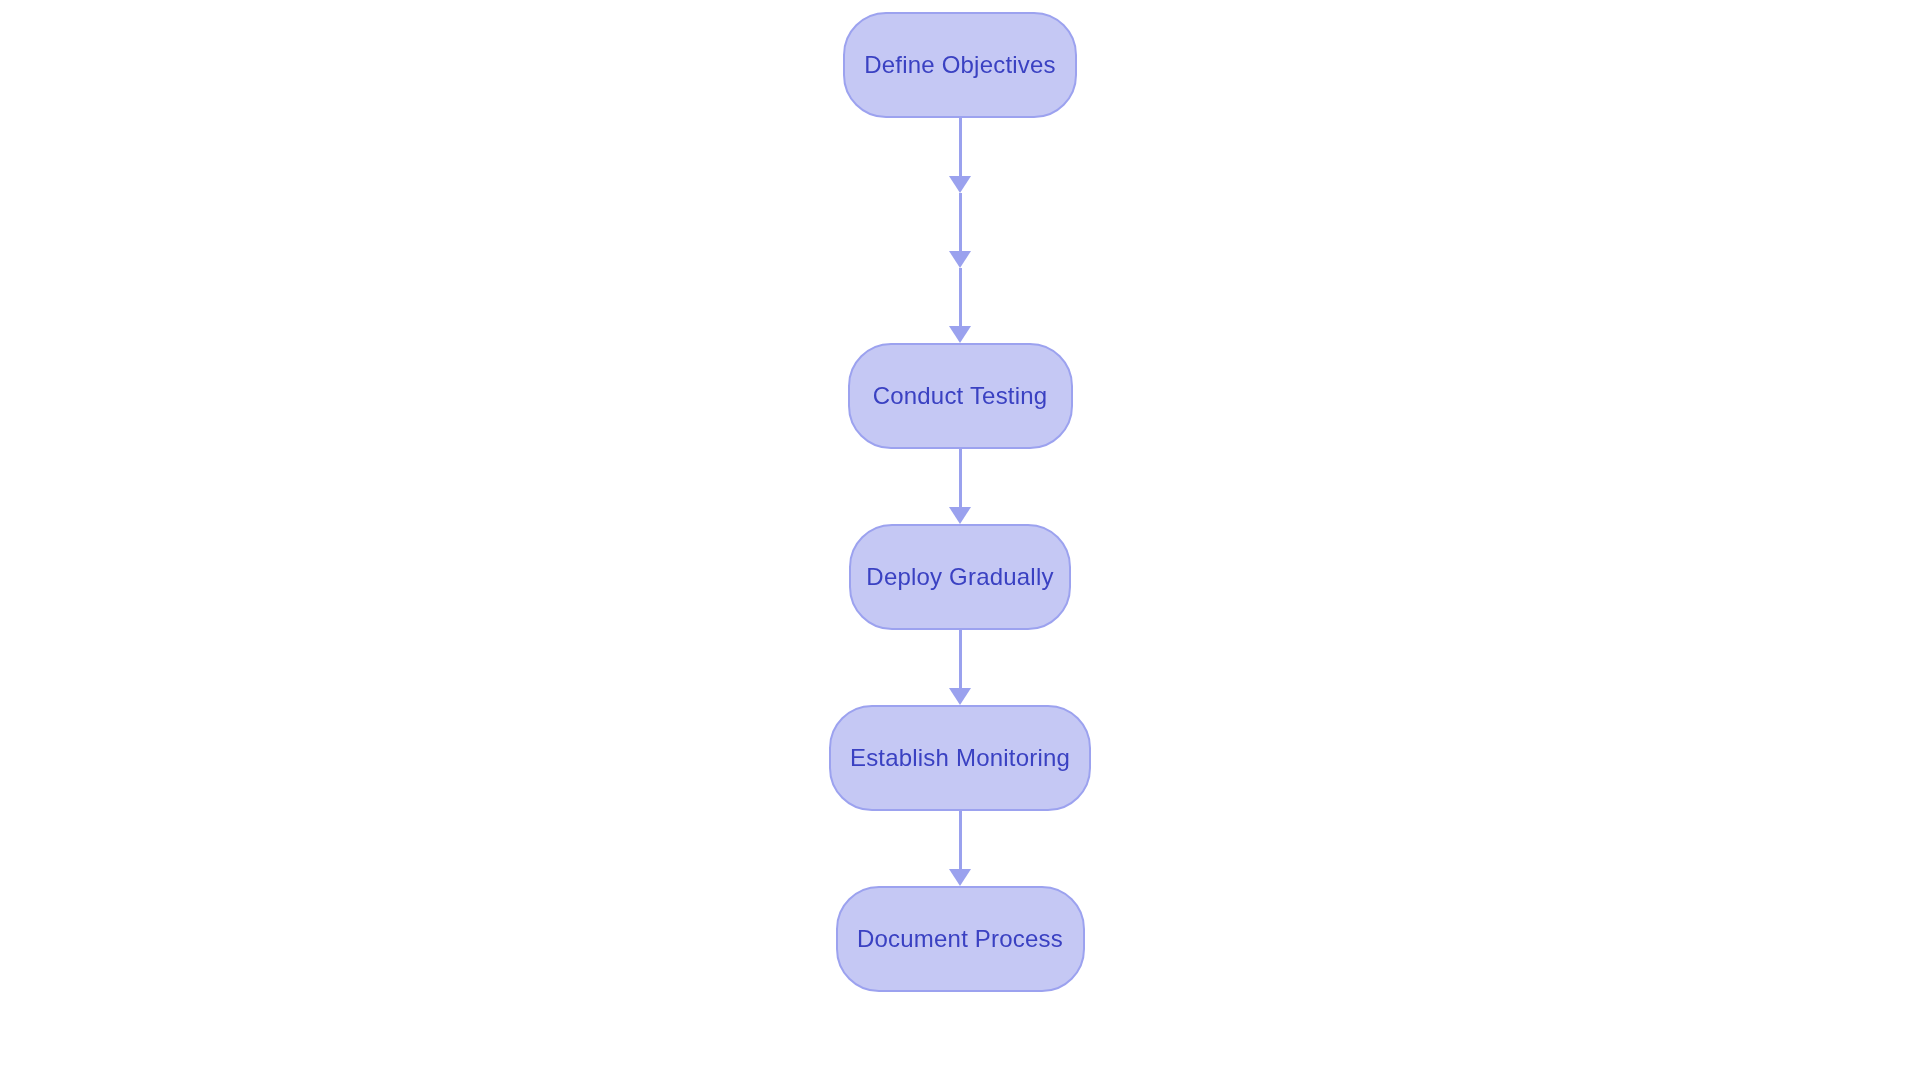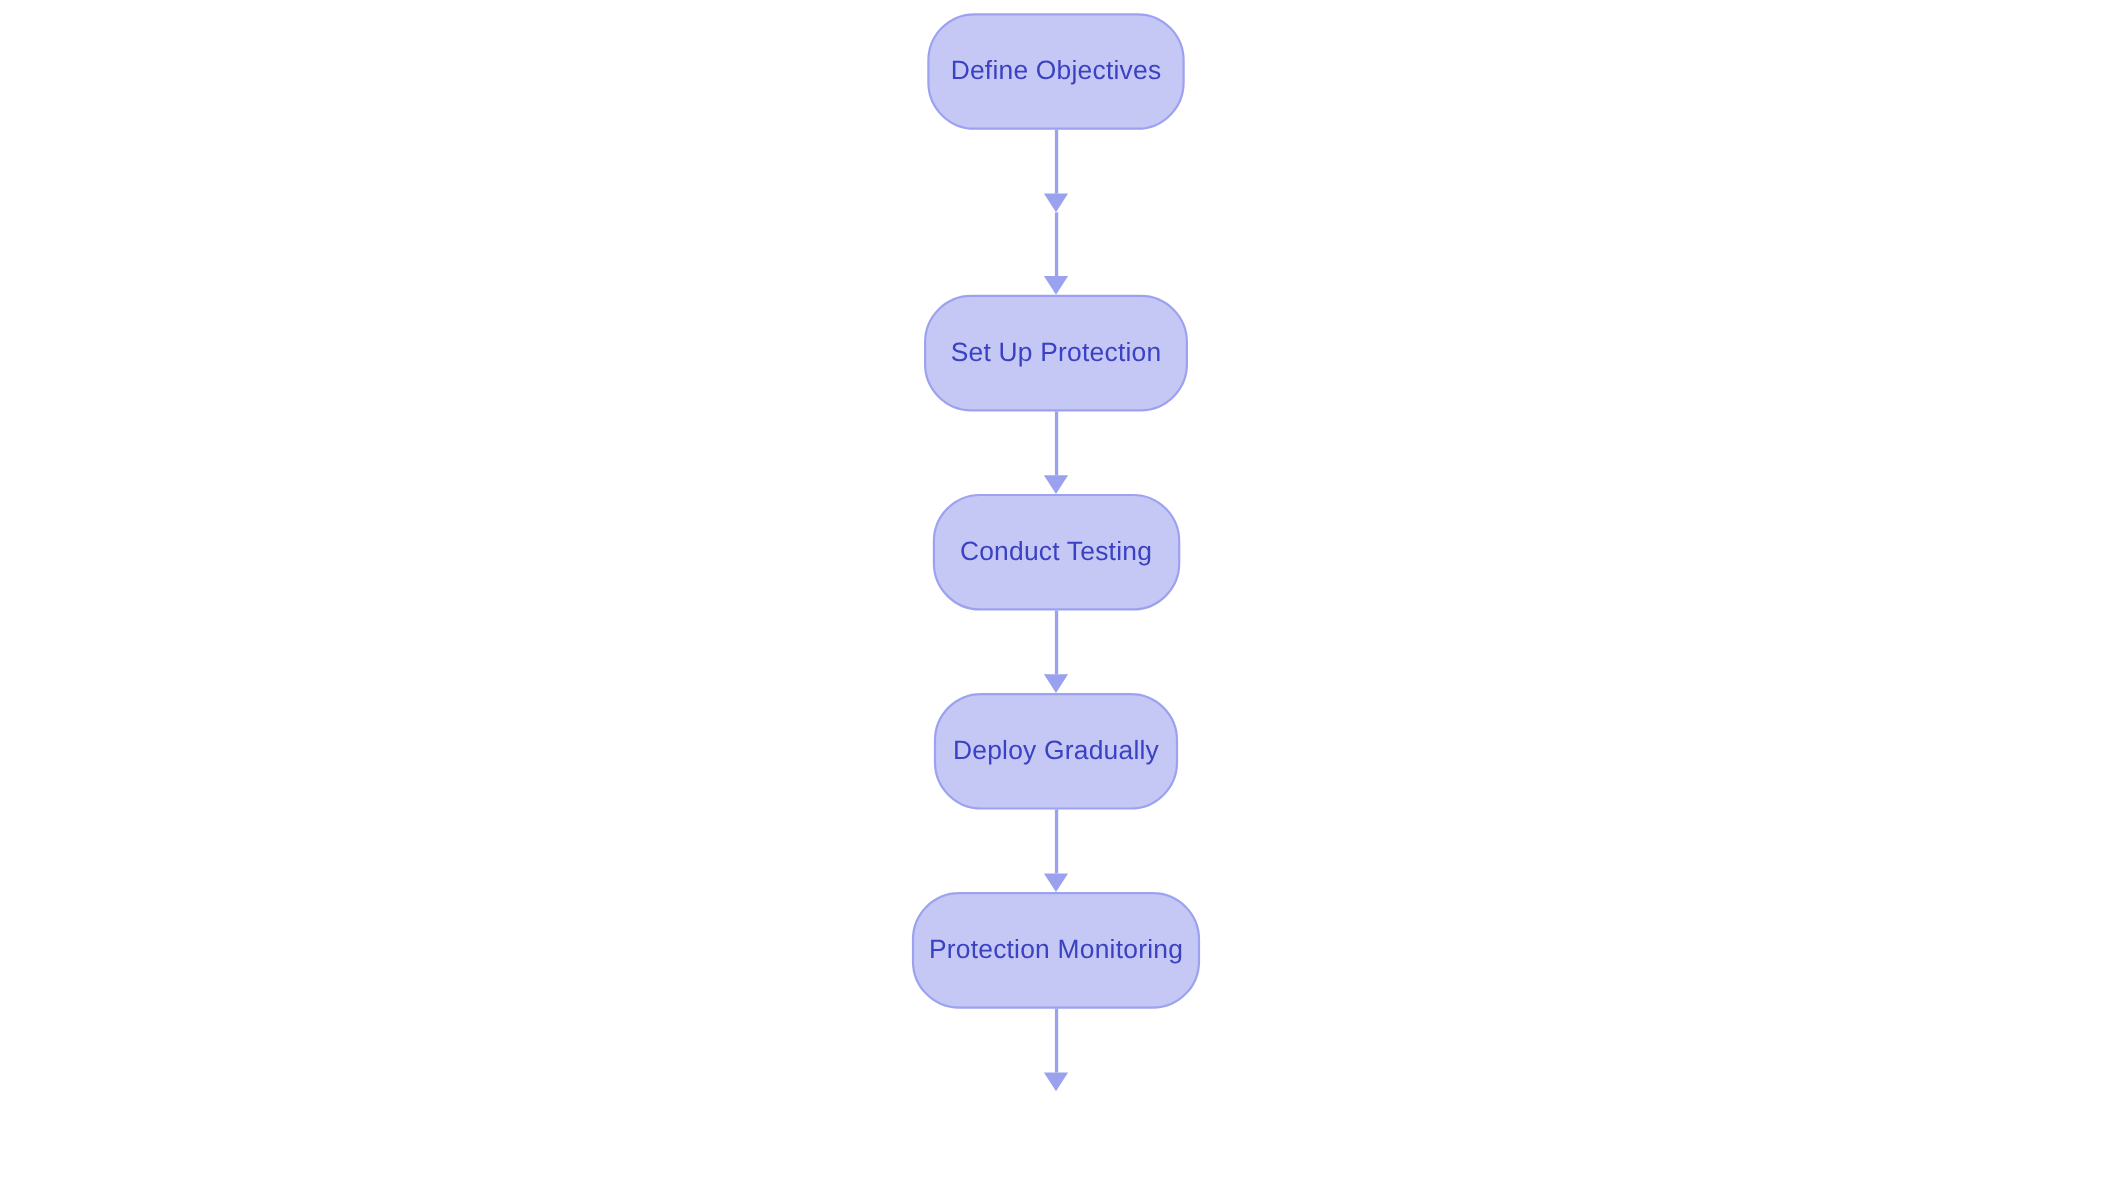--- a/index.html
+++ b/index.html
@@ -81,23 +81,20 @@
     <div class="arrow-line"></div>
     <div class="arrow-head"></div>
   </div>
 
 
   <div class="connector">
     <div class="arrow-line"></div>
     <div class="arrow-head"></div>
   </div>
 
-  <div class="node node-3">
-    <span class="node-label">Set Up Protection</span>
-  </div>
 
   <div class="connector">
     <div class="arrow-line"></div>
     <div class="arrow-head"></div>
   </div>
 
   <div class="node node-4">
     <span class="node-label">Conduct Testing</span>
   </div>
 
@@ -109,22 +106,25 @@
   <div class="node node-5">
     <span class="node-label">Deploy Gradually</span>
   </div>
 
   <div class="connector">
     <div class="arrow-line"></div>
     <div class="arrow-head"></div>
   </div>
 
   <div class="node node-6">
-    <span class="node-label">Protection Monitoring</span>
+    <span class="node-label">Establish Monitoring</span>
   </div>
 
   <div class="connector">
     <div class="arrow-line"></div>
     <div class="arrow-head"></div>
   </div>
 
+  <div class="node node-7">
+    <span class="node-label">Document Process</span>
+  </div>
 
 </div>
 
 </body></html>

